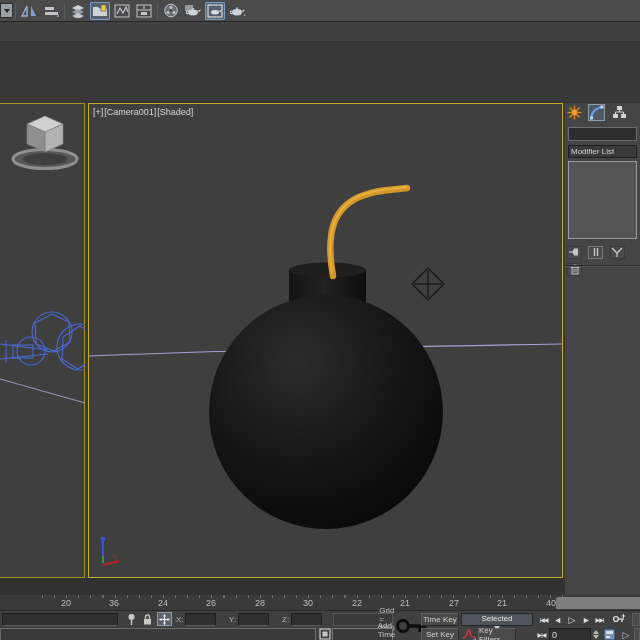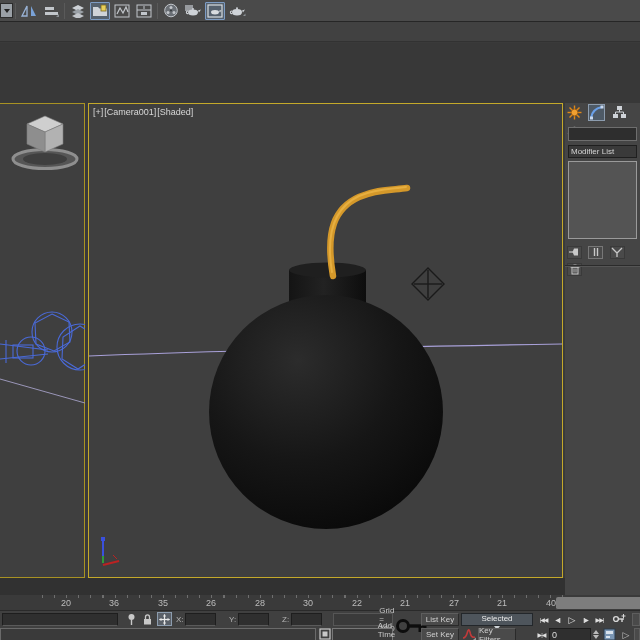--- a/index.html
+++ b/index.html
@@ -313,21 +313,21 @@
       </span>
     </div>
     <div id="cdivider" class="abs"></div>
   </div>
 
   <div id="trackstrip" class="abs"></div>
   <div id="ruler" class="abs">
     <div class="ticks"></div>
     <span class="tick-num" style="left:28px">20</span>
     <span class="tick-num" style="left:76px">36</span>
-    <span class="tick-num" style="left:125px">35</span>
+    <span class="tick-num" style="left:125px">24</span>
     <span class="tick-num" style="left:173px">26</span>
     <span class="tick-num" style="left:222px">28</span>
     <span class="tick-num" style="left:270px">30</span>
     <span class="tick-num" style="left:319px">22</span>
     <span class="tick-num" style="left:367px">21</span>
     <span class="tick-num" style="left:416px">27</span>
     <span class="tick-num" style="left:464px">21</span>
     <span class="tick-num" style="left:513px">40</span>
   </div>
   <div id="corner-panel" class="abs"></div>
@@ -369,21 +369,21 @@
 
     <span class="abs" style="left:396px;top:2px">
       <svg width="32" height="26" viewBox="0 0 32 26">
         <circle cx="7" cy="13" r="5.5" fill="none" stroke="#0d0d0d" stroke-width="3"></circle>
         <line x1="12" y1="13" x2="30" y2="13" stroke="#0d0d0d" stroke-width="3.4"></line>
         <line x1="24" y1="13" x2="24" y2="19" stroke="#0d0d0d" stroke-width="3"></line>
         <line x1="29" y1="13" x2="29" y2="18" stroke="#0d0d0d" stroke-width="3"></line>
       </svg>
     </span>
 
-    <div class="bbtn" style="left:421px;top:2px;width:38px">List Key</div>
+    <div class="bbtn" style="left:421px;top:2px;width:38px">Time Key</div>
     <div id="seldrop">
       <span>Selected</span>
       <span class="chev"></span>
     </div>
 
     <span class="transport" style="left:537px;top:2px">|◀◀</span>
     <span class="transport" style="left:551px;top:2px">◀||</span>
     <span class="transport" style="left:565px;top:2px;font-size:9px">▷</span>
     <span class="transport" style="left:579px;top:2px">||▶</span>
     <span class="transport" style="left:593px;top:2px">▶▶|</span>

